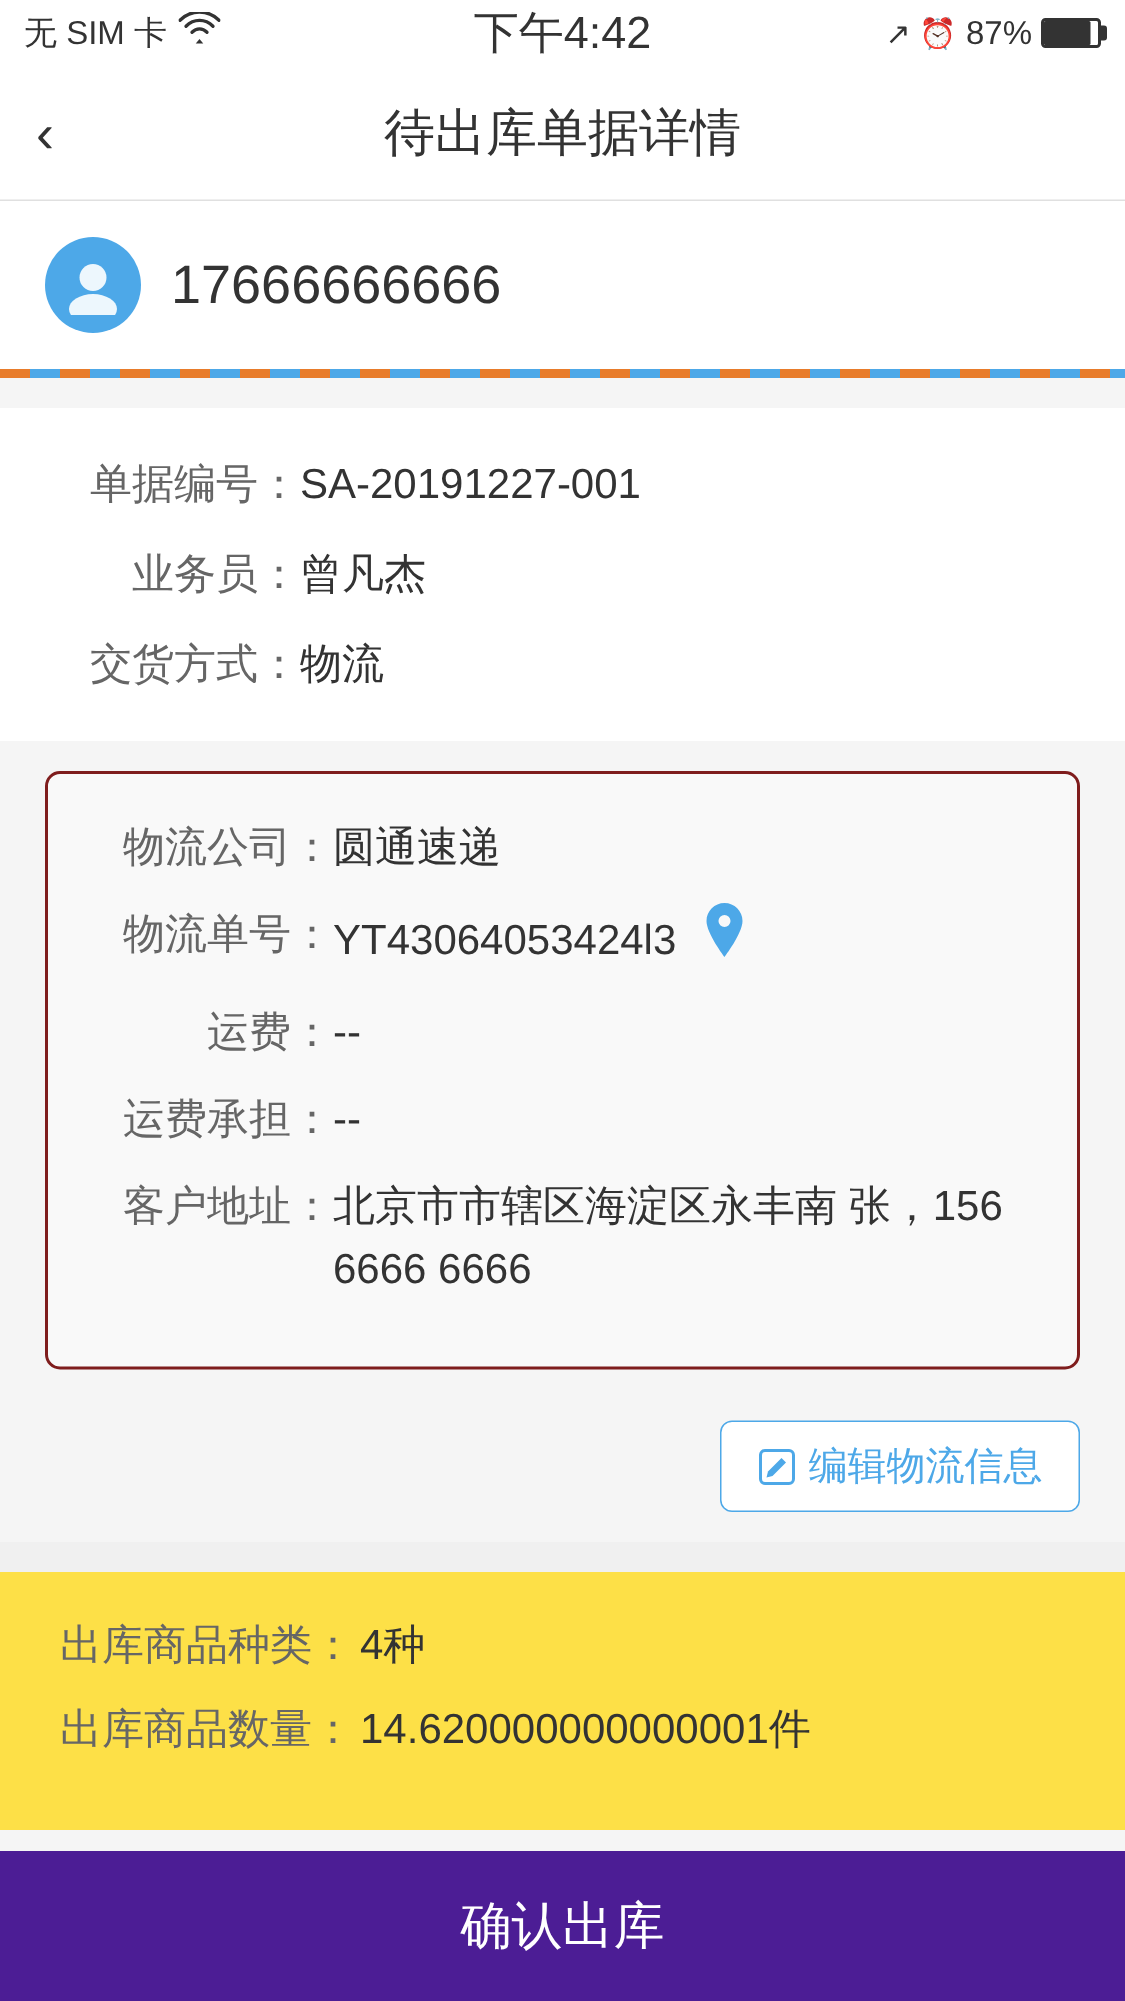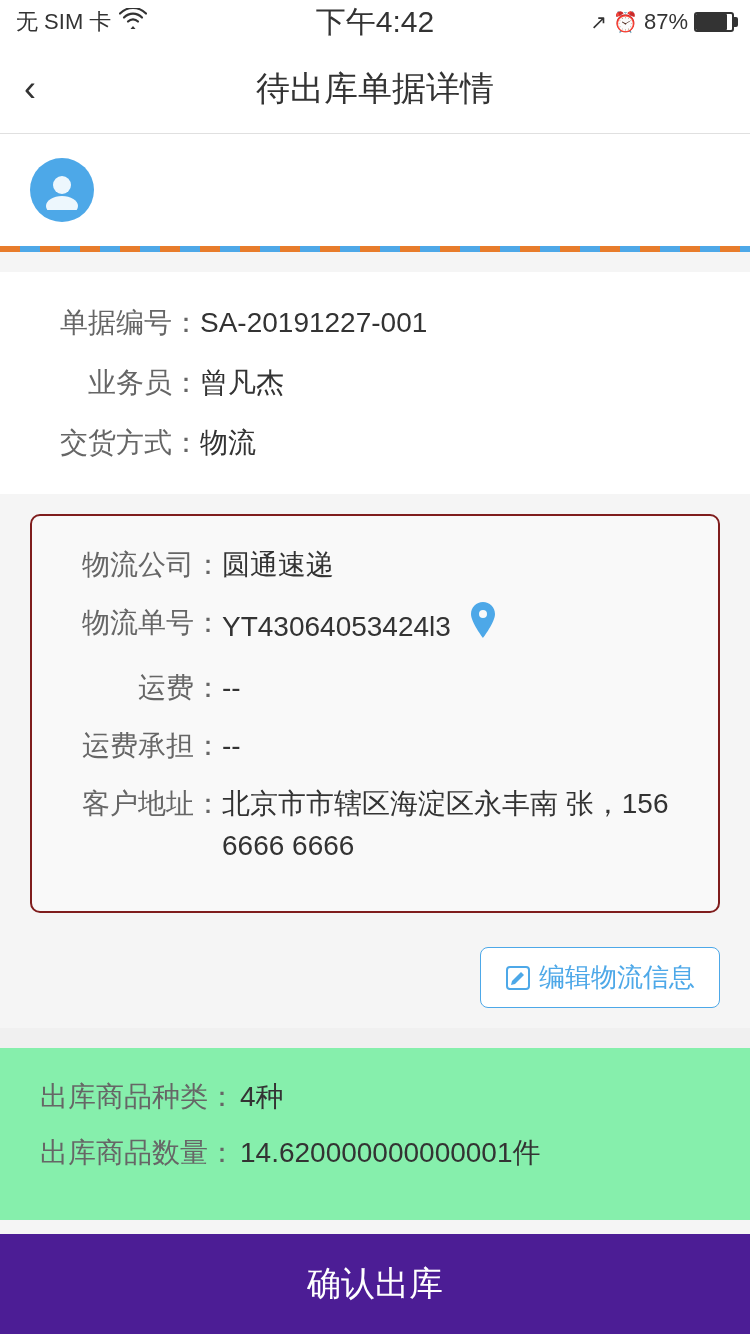--- a/index.html
+++ b/index.html
@@ -199,21 +199,21 @@
     }
 
     
     .section-separator {
       height: 20px;
       background: #f0f0f0;
     }
 
     
     .goods-section {
-      background: #86efac;
+      background: #fde047;
       padding: 30px 40px;
     }
     .goods-row {
       display: flex;
       align-items: center;
       margin-bottom: 18px;
     }
     .goods-label {
       color: #666;
       font-size: 28px;
@@ -307,20 +307,21 @@
     <span class="nav-title">待出库单据详情</span>
   </div>
 
   <div class="user-header">
     <div class="user-avatar">
       <svg width="40" height="40" viewBox="0 0 40 40">
         <circle cx="20" cy="15" r="9" fill="white" opacity="0.9"></circle>
         <ellipse cx="20" cy="36" rx="16" ry="10" fill="white" opacity="0.9"></ellipse>
       </svg>
     </div>
+    <span class="user-phone">17666666666</span>
   </div>
 
   <div class="dashed-divider"></div>
 
   <div class="info-section">
     <div class="info-row">
       <span class="info-label">单据编号：</span>
       <span class="info-value">SA-20191227-001</span>
     </div>
     <div class="info-row">

